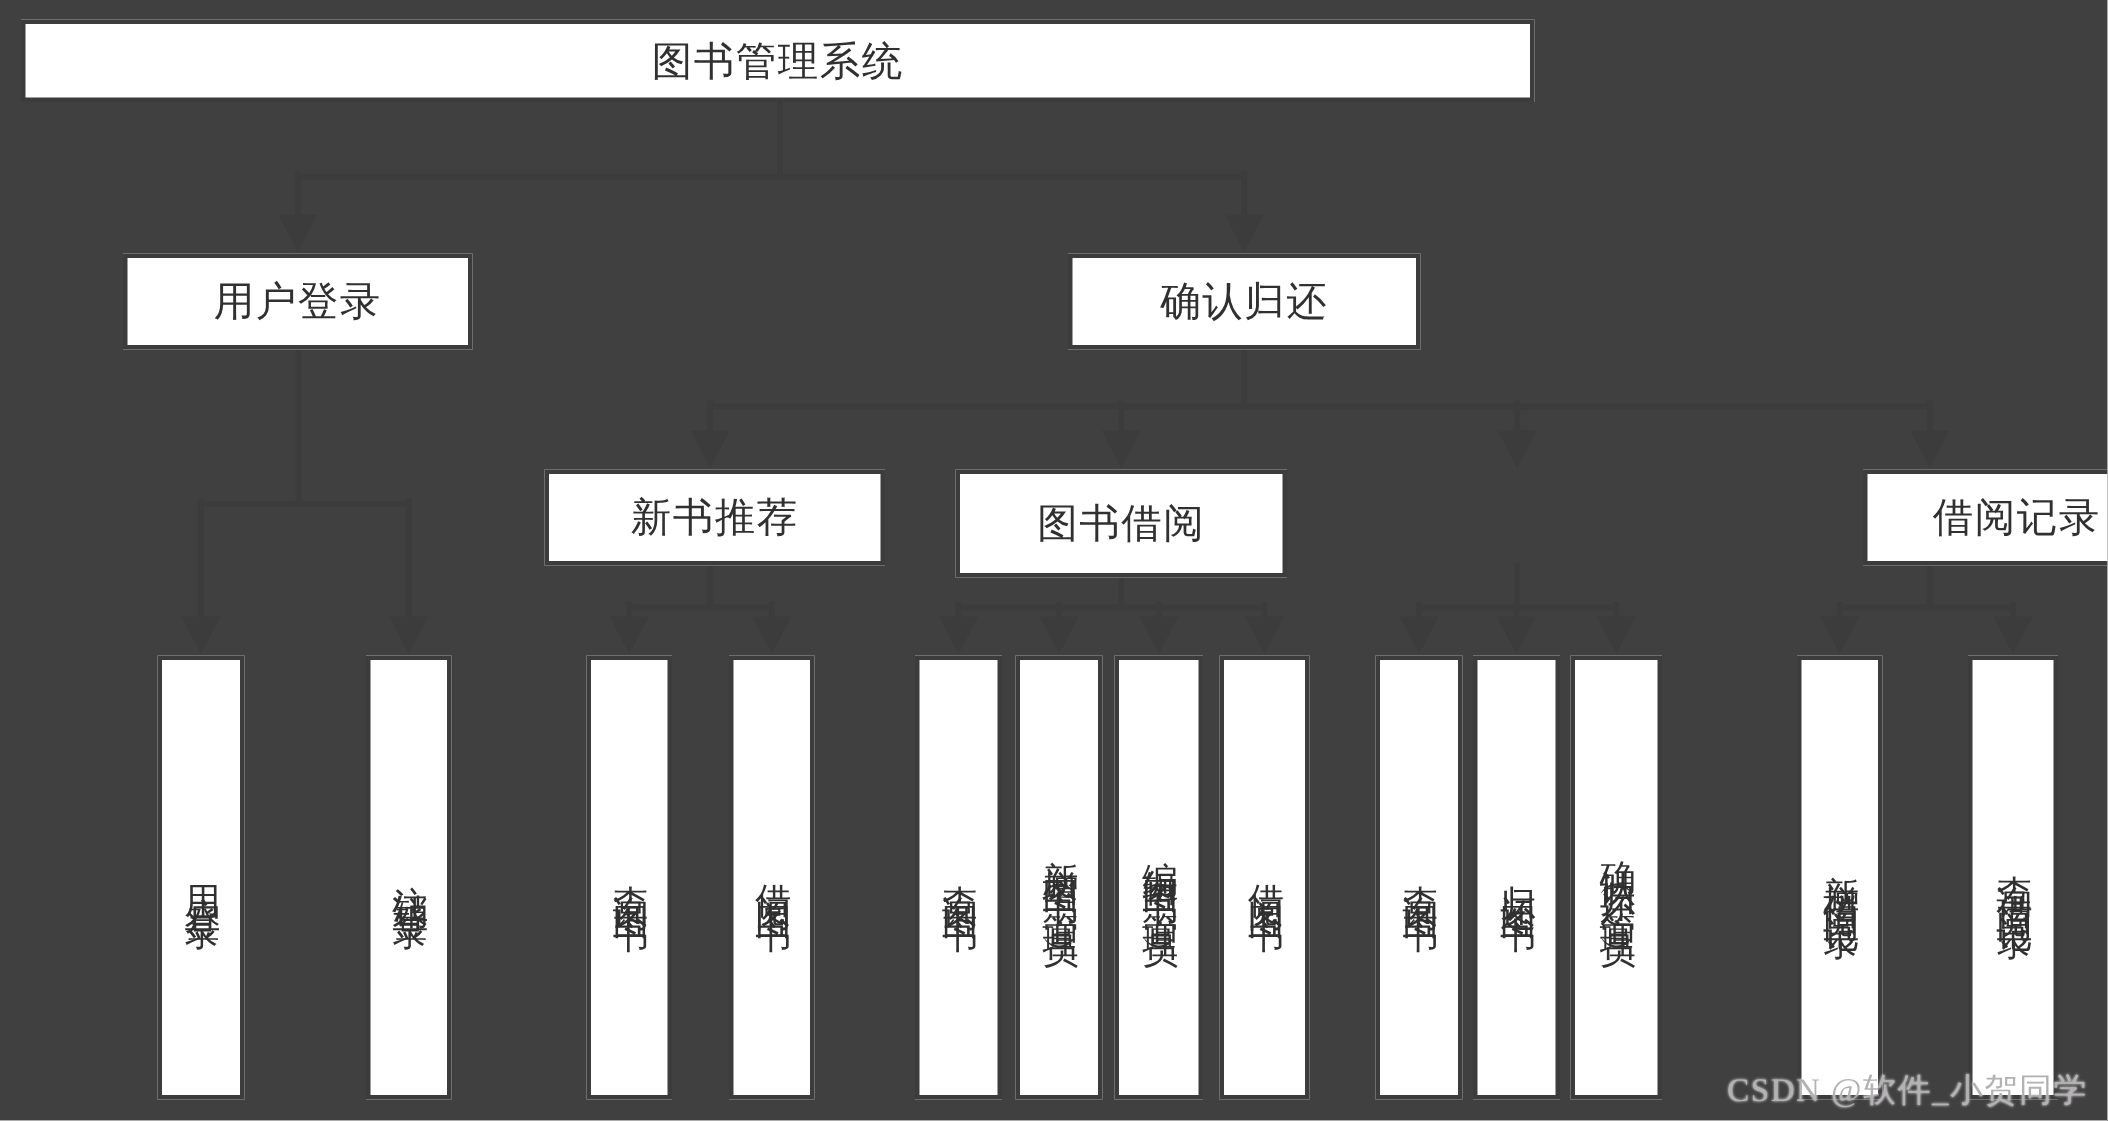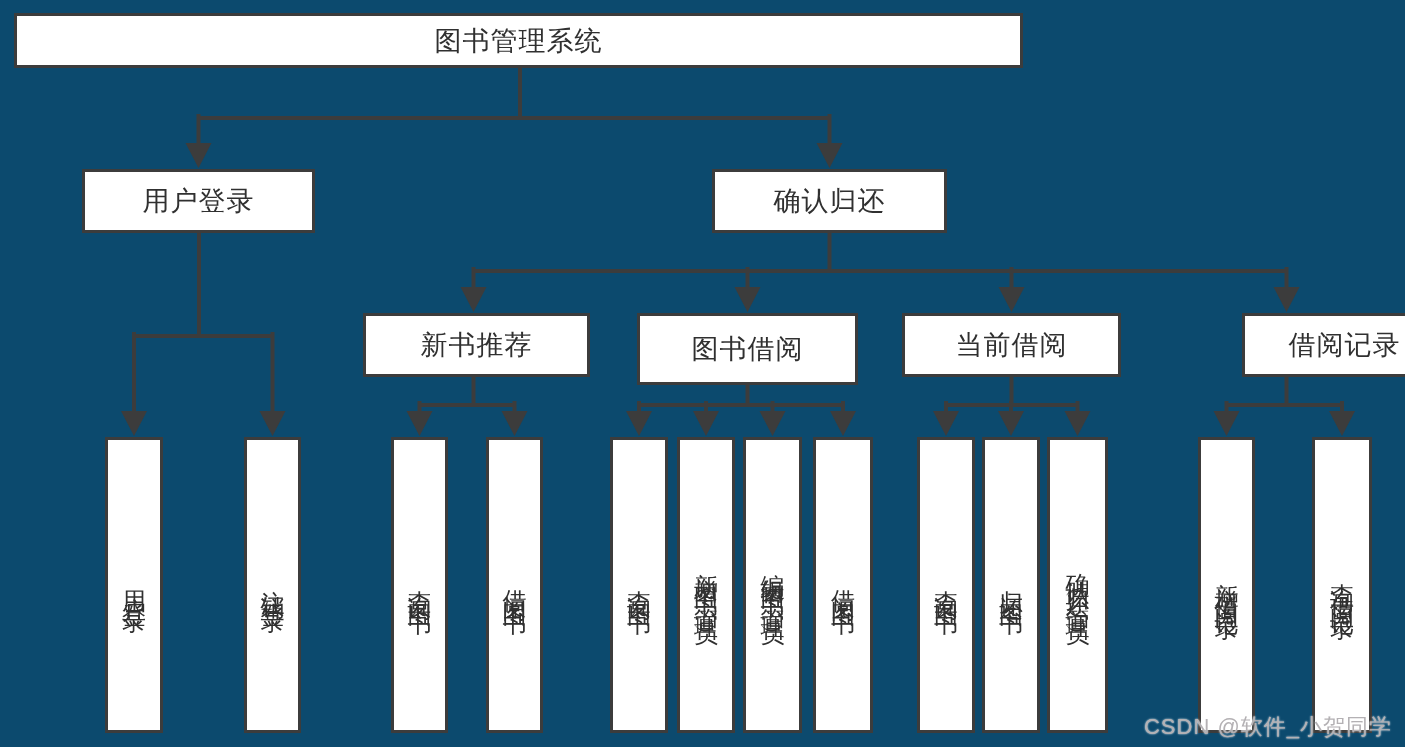--- a/index.html
+++ b/index.html
@@ -1,21 +1,21 @@
 <!DOCTYPE html>
 <html><head>
 <meta charset="utf-8">
 <style>
   html, body { margin: 0; padding: 0; background: #ffffff; }
   .stage {
     position: relative;
     width: 1405px;
     height: 747px;
-    background: #0c4a6e;
-    font-family: Liberation Sans, sans-serif;
+    background: #404040;
+    font-family: Liberation Serif, serif;
     overflow: hidden;
   }
   .wires {
     position: absolute;
     left: 0; top: 0;
     width: 1405px; height: 747px;
   }
   .box {
     position: absolute;
     box-sizing: border-box;
@@ -83,21 +83,20 @@
       M1329,411 L1355,411 L1342,436 Z"></path>
   </svg>
 
   <div class="box" style="left:14px;top:13px;width:1009px;height:55px">图书管理系统</div>
 
   <div class="box" style="left:82px;top:169px;width:233px;height:64px">用户登录</div>
   <div class="box" style="left:712px;top:169px;width:235px;height:64px">确认归还</div>
 
   <div class="box" style="left:363px;top:313px;width:227px;height:64px">新书推荐</div>
   <div class="box" style="left:637px;top:313px;width:221px;height:72px">图书借阅</div>
-  <div class="box" style="left:902px;top:313px;width:219px;height:64px">当前借阅</div>
   <div class="box" style="left:1242px;top:313px;width:205px;height:64px">借阅记录</div>
 
   <div class="box vbox" style="left:105px;top:437px;width:58px;height:296px">用户登录</div>
   <div class="box vbox" style="left:244px;top:437px;width:57px;height:296px">注销登录</div>
   <div class="box vbox" style="left:391px;top:437px;width:57px;height:296px">查询图书</div>
   <div class="box vbox" style="left:486px;top:437px;width:57px;height:296px">借阅图书</div>
   <div class="box vbox" style="left:610px;top:437px;width:58px;height:296px">查询图书</div>
   <div class="box vbox" style="left:677px;top:437px;width:58px;height:296px">新增图书（管理员）</div>
   <div class="box vbox" style="left:743px;top:437px;width:59px;height:296px">编辑图书（管理员）</div>
   <div class="box vbox" style="left:813px;top:437px;width:60px;height:296px">借阅图书</div>

